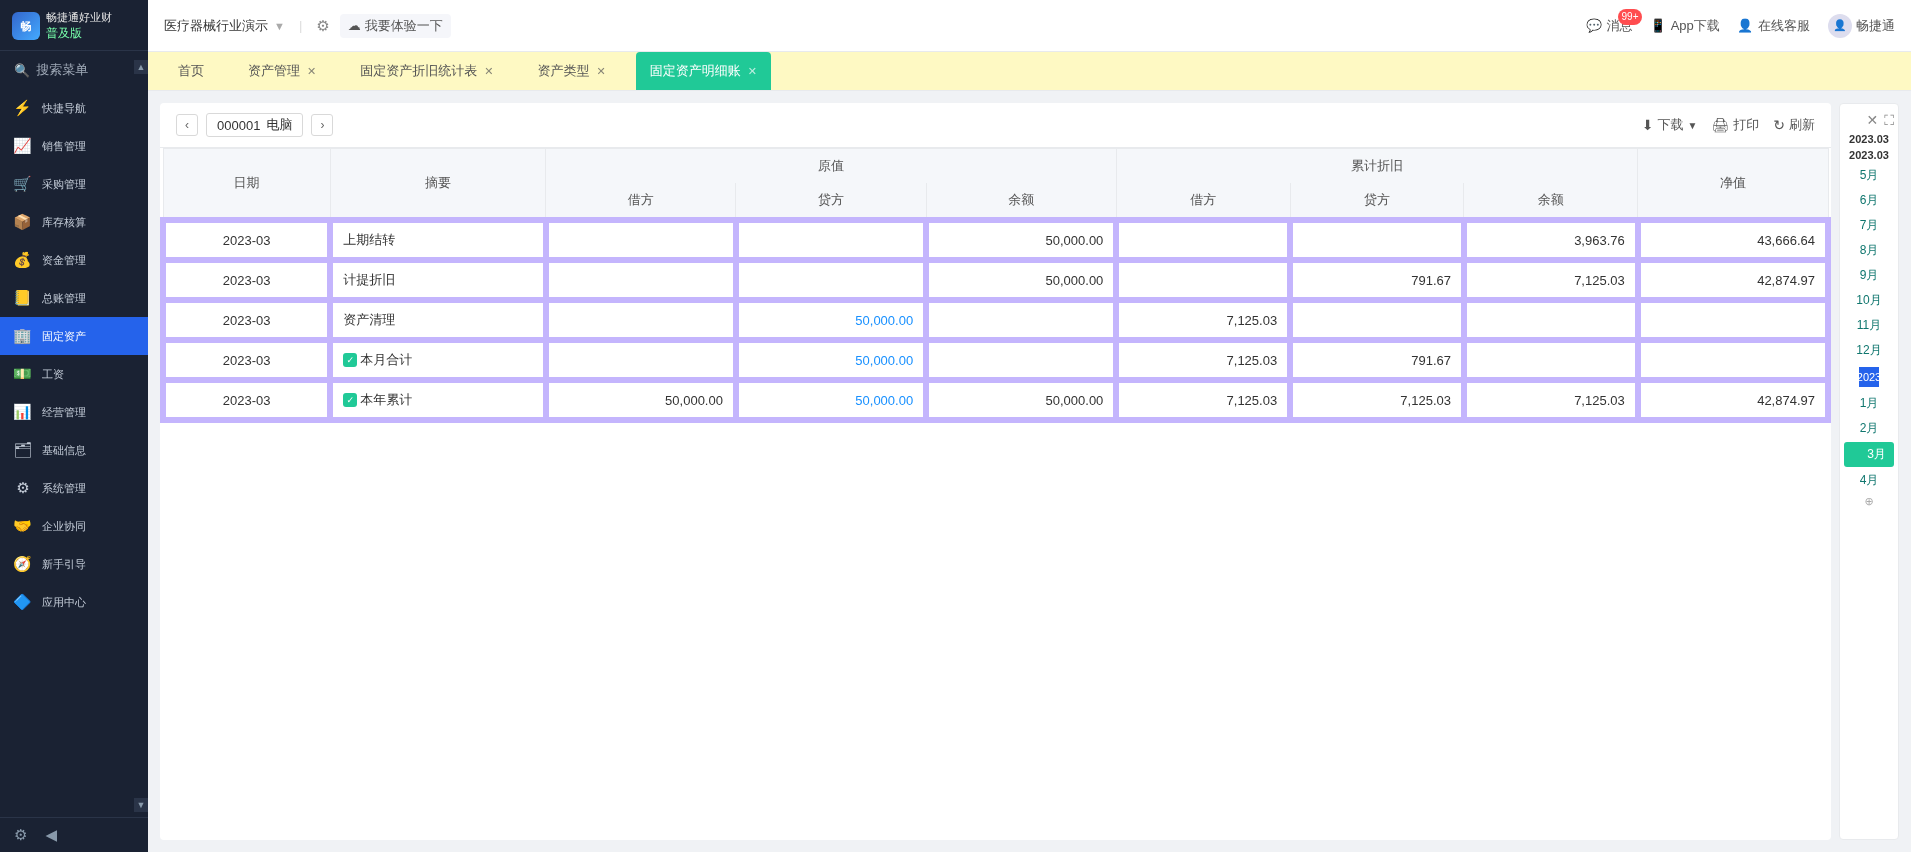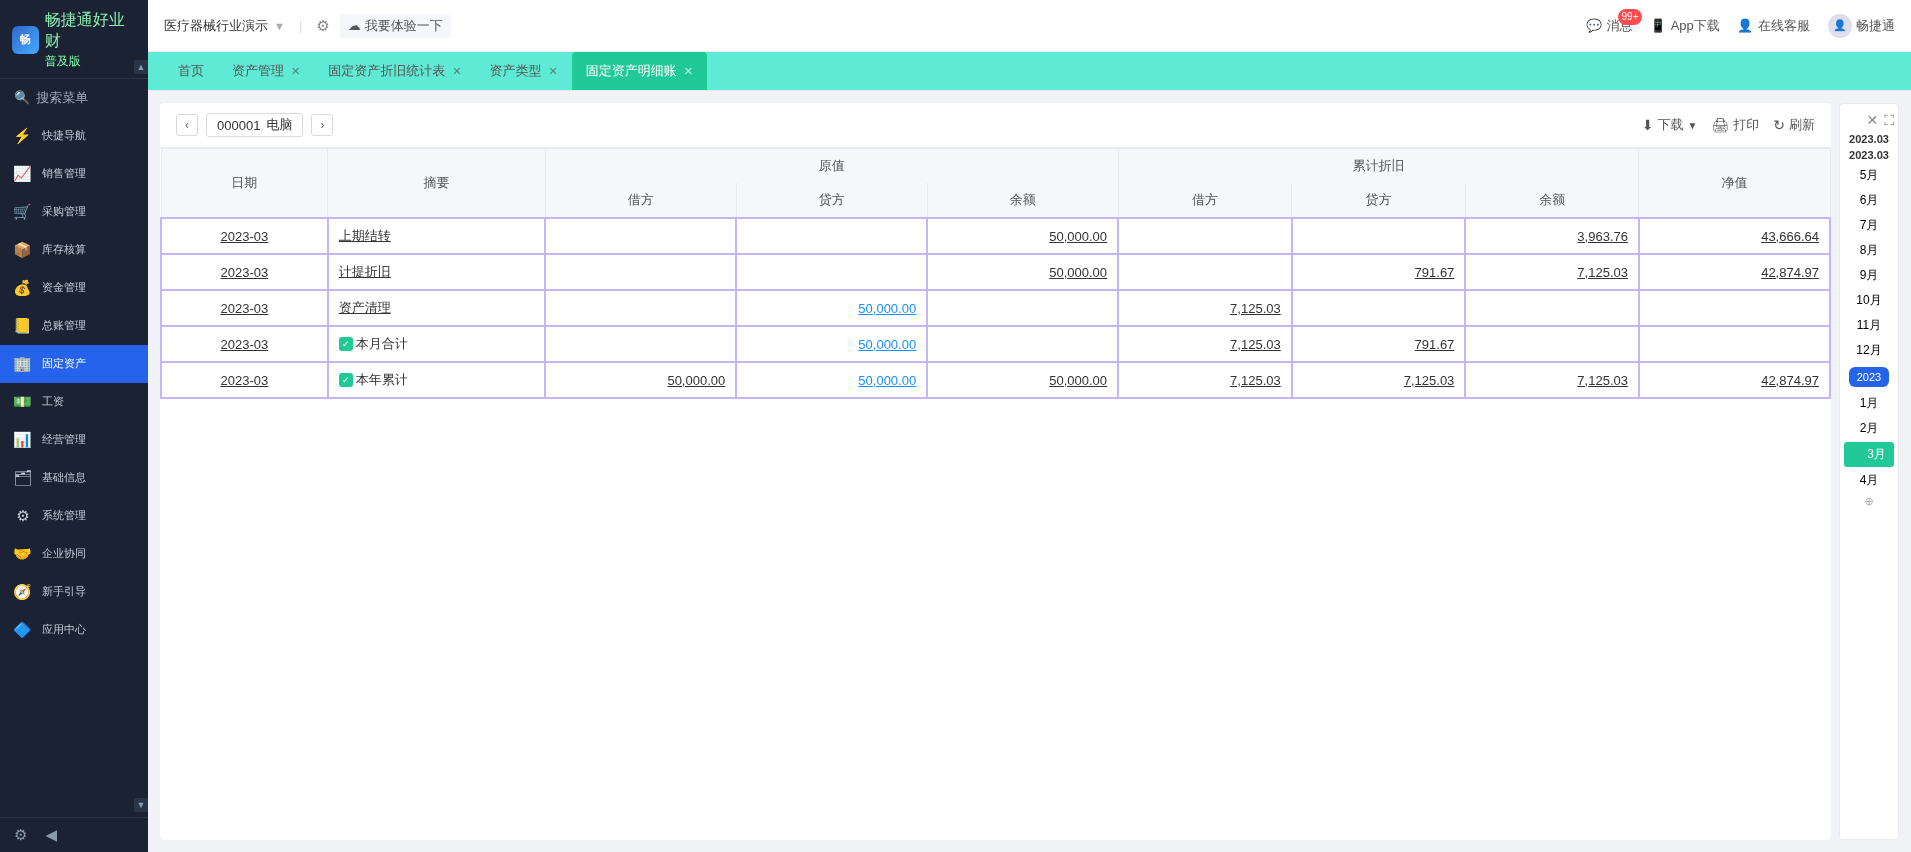--- a/index.html
+++ b/index.html
@@ -24,21 +24,21 @@
       align-items: center;
       gap: 6px;
     }
     .logo-icon {
       width: 28px; height: 28px;
       background: linear-gradient(135deg, #36c, #4af);
       border-radius: 6px;
       display: flex; align-items: center; justify-content: center;
       color: #fff; font-size: 11px; font-weight: bold;
     }
-    .logo-text { font-size: 16px; color: #86efac; line-height: 1.3; }
+    .logo-text { font-size: 11px; color: #e5e5e5; line-height: 1.3; text-align: center; }
     .logo-edition { font-size: 12px; color: #7fa; margin-top: 1px; }
 
     .sidebar-search {
       display: flex; align-items: center; gap: 6px;
       padding: 10px 14px;
       color: #a0aab8; cursor: pointer;
     }
 
     .sidebar-nav { flex: 1; overflow-y: auto; }
     .nav-item {
@@ -113,26 +113,26 @@
       text-align: center;
     }
     .avatar-circle {
       width: 24px; height: 24px; border-radius: 50%;
       background: #dde; display: flex; align-items: center; justify-content: center;
       font-size: 11px; color: #666;
     }
 
     
     .tabsbar {
-      background: #5eead4;
+      background: #fef9c3;
       display: flex;
       align-items: center;
       padding: 0 16px;
       border-bottom: 1px solid #e8eaed;
-      gap: 0;
+      gap: 16px;
     }
     .tab {
       padding: 10px 14px 8px;
       font-size: 13px;
       color: #555;
       cursor: pointer;
       border-bottom: 2px solid transparent;
       white-space: nowrap;
       display: flex; align-items: center; gap: 5px;
     }
@@ -208,25 +208,24 @@
       text-align: center;
       border: 1px solid #e8eaed;
       font-weight: normal;
       color: #555;
       white-space: nowrap;
     }
     thead tr:first-child th { border-bottom: none; }
     thead tr:last-child th { border-top: none; }
     tbody tr td {
       padding: 8px 10px;
-      border: 2px solid #c4b5fd;
+      border: 6px solid #c4b5fd;
       text-align: right;
       color: #333;
       white-space: nowrap;
-      text-decoration: underline;
     }
     tbody tr td:first-child { text-align: center; }
     tbody tr td:nth-child(2) { text-align: left; }
 
     .tag-green {
       display: inline-flex; align-items: center; gap: 3px;
     }
     .tag-dot {
       width: 14px; height: 14px; border-radius: 3px;
       background: #20c997;
@@ -246,21 +245,21 @@
       padding: 6px 0;
       overflow: hidden;
       border: 1px solid #e8eaed;
       position: relative;
     }
     .timeline-item {
       width: 100%;
       text-align: center;
       padding: 4px 2px;
       font-size: 12px;
-      color: #000000;
+      color: #0f766e;
       cursor: pointer;
       position: relative;
     }
     .timeline-item.active {
       background: #20c997;
       color: #fff;
       border-radius: 3px;
       margin: 1px 4px;
       width: calc(100% - 8px);
       padding-left: 17px;
@@ -550,21 +549,21 @@
           <div class="timeline-item">5月</div>
           <div class="timeline-item">6月</div>
           <div class="timeline-item">7月</div>
           <div class="timeline-item">8月</div>
           <div class="timeline-item">9月</div>
           <div class="timeline-item">10月</div>
           <div class="timeline-item">11月</div>
           <div class="timeline-item">12月</div>
         </div>
 
-      <div style="width:40px;height:20px;background:#2563eb;border-radius:6px;margin:4px auto;display:flex;align-items:center;justify-content:center;">
+      <div style="width:20px;height:20px;background:#2563eb;border-radius:0;margin:4px auto;display:flex;align-items:center;justify-content:center;">
         <span style="font-size:11px;color:#fff;">2023</span>
       </div>
 
       <div class="timeline-group" id="timeline-curr-months">
           <div class="timeline-item">1月</div>
           <div class="timeline-item">2月</div>
           <div class="timeline-item active">3月</div>
           <div class="timeline-item">4月</div>
         </div>
 

